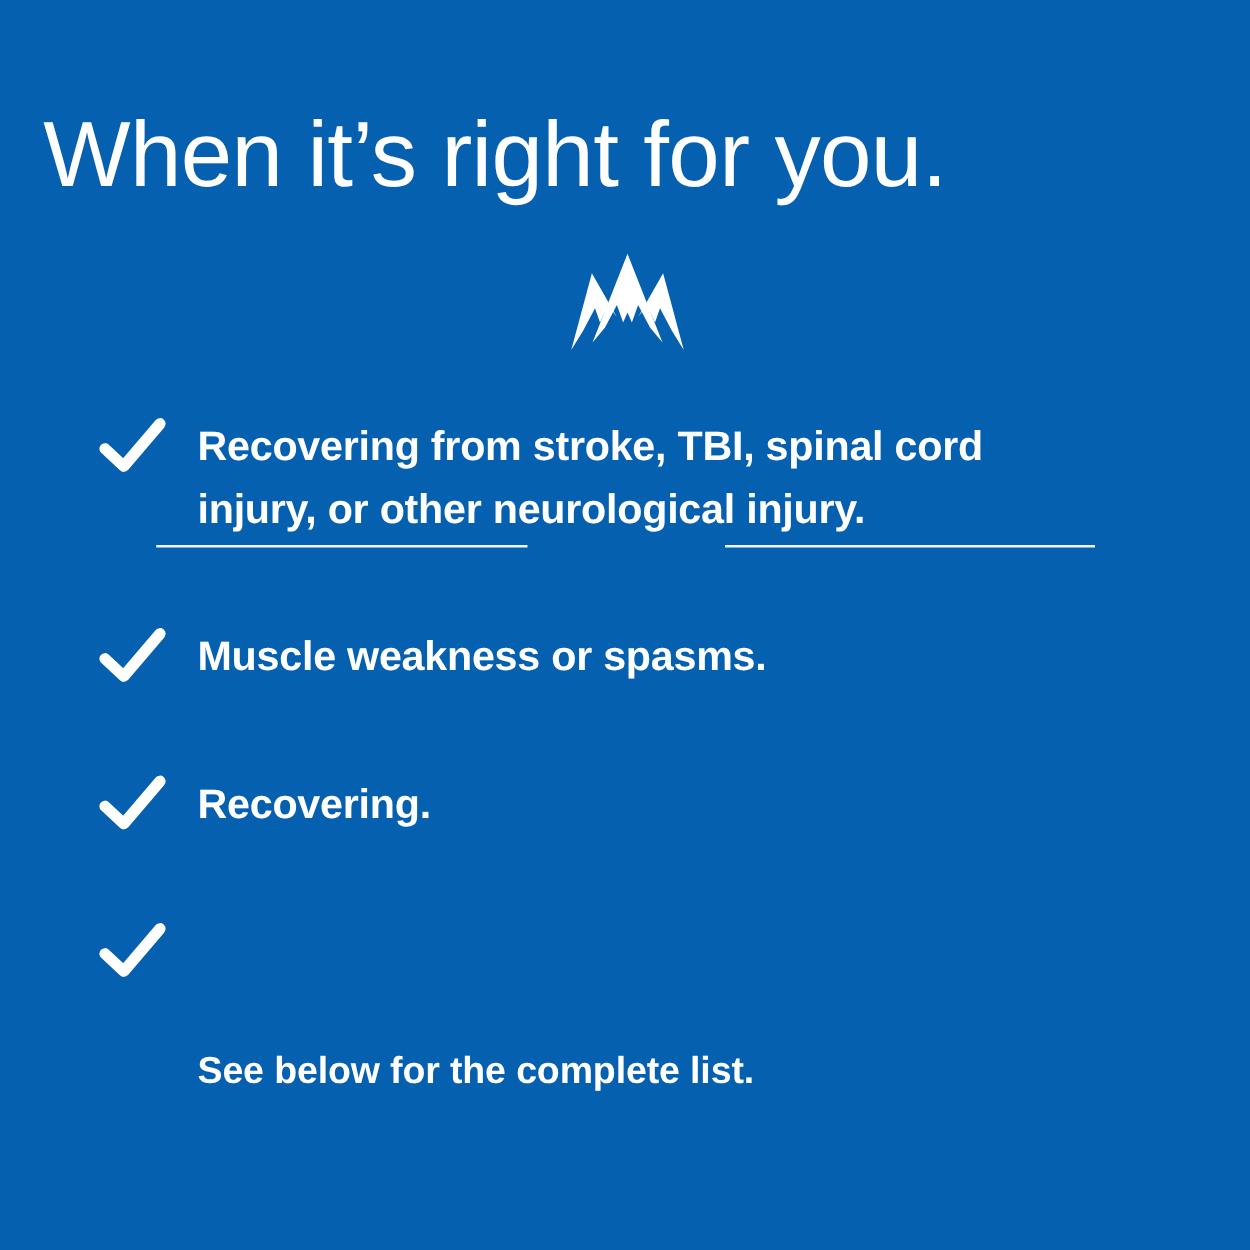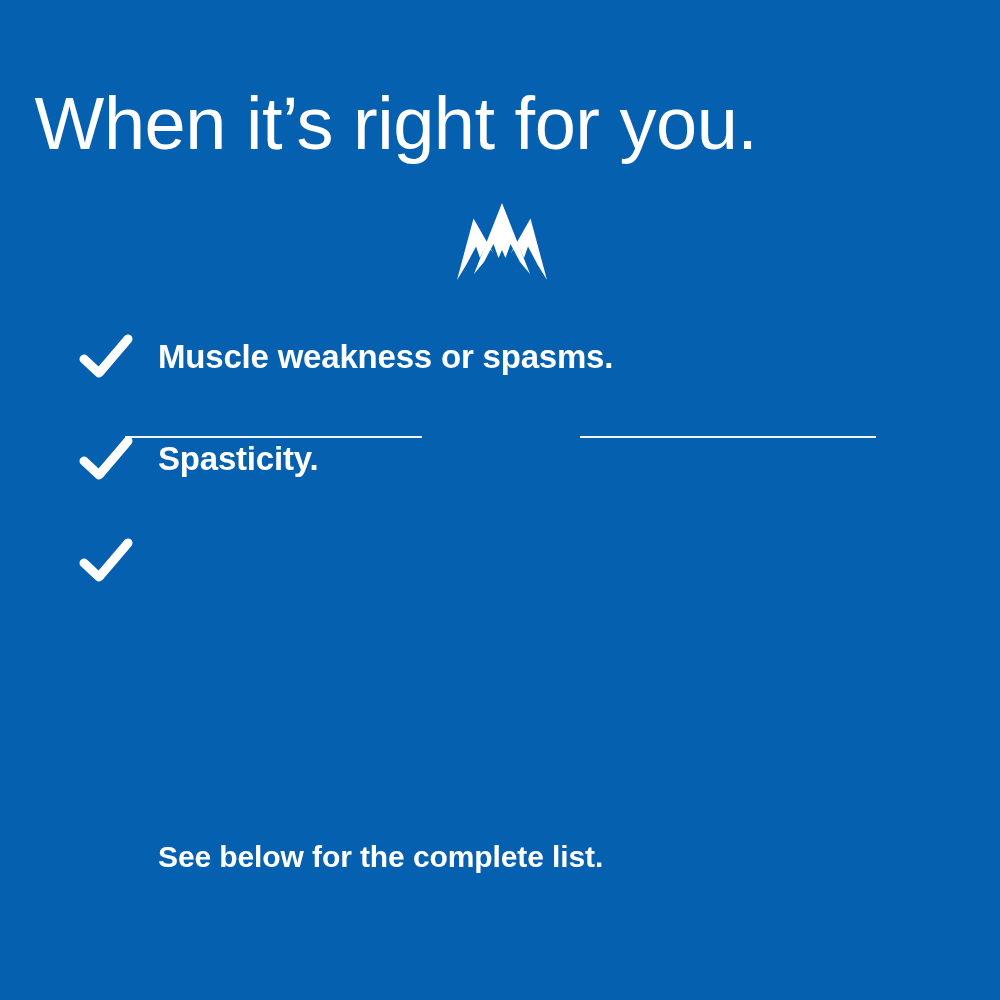--- a/index.html
+++ b/index.html
@@ -67,21 +67,21 @@
     position: absolute;
     left: 78px;
     top: 332px;
     width: 880px;
   }
   .bullet-row {
     position: relative;
     display: flex;
     align-items: flex-start;
   }
-  .bullet-row + .bullet-row { margin-top: 52px; text-align: center; }
+  .bullet-row + .bullet-row { margin-top: 68px; text-align: center; }
 
   .check-icon {
     flex: 0 0 auto;
     width: 56px;
     height: 50px;
     margin-right: 24px;
   }
   .check-icon svg { display: block; width: 56px; height: 50px; }
 
   .bullet-text {
@@ -125,37 +125,46 @@
 
         <path fill="#ffffff" d="M93.5 22.5 L110.0 84.0 L100.5 68.5 L91.0 50.5 L87.0 62.0 L80.5 48.0 L73.5 57.5 Z"></path>
 
         <path fill="#ffffff" d="M65.0 7.0 L93.0 78.0 L83.0 66.0 L73.5 48.0 L68.5 62.0 L65.0 54.0 L61.5 62.0 L56.5 48.0 L47.0 66.0 L37.0 78.0 Z"></path>
       </svg>
     </div>
   </div>
 
   <div class="bullets">
 
+    <div class="bullet-row">
+      <span class="check-icon">
+        <svg viewBox="0 0 56 50" xmlns="http://www.w3.org/2000/svg" aria-hidden="true">
+          <path d="M6 27 L21 41 L50 7" fill="none" stroke="#ffffff" stroke-width="9" stroke-linecap="round" stroke-linejoin="round"></path>
+        </svg>
+      </span>
+      <span class="bullet-text">Recovering from stroke, TBI, spinal cord
+injury, or other neurological injury.</span>
+    </div>
 
     <div class="bullet-row">
       <span class="check-icon">
         <svg viewBox="0 0 56 50" xmlns="http://www.w3.org/2000/svg" aria-hidden="true">
           <path d="M6 27 L21 41 L50 7" fill="none" stroke="#ffffff" stroke-width="9" stroke-linecap="round" stroke-linejoin="round"></path>
         </svg>
       </span>
       <span class="bullet-text">Muscle weakness or spasms.</span>
     </div>
 
     <div class="bullet-row">
       <span class="check-icon">
         <svg viewBox="0 0 56 50" xmlns="http://www.w3.org/2000/svg" aria-hidden="true">
           <path d="M6 27 L21 41 L50 7" fill="none" stroke="#ffffff" stroke-width="9" stroke-linecap="round" stroke-linejoin="round"></path>
         </svg>
       </span>
-      <span class="bullet-text">Spasticity.</span>
+      <span class="bullet-text">Recovering.</span>
     </div>
 
     <div class="bullet-row">
       <span class="check-icon">
         <svg viewBox="0 0 56 50" xmlns="http://www.w3.org/2000/svg" aria-hidden="true">
           <path d="M6 27 L21 41 L50 7" fill="none" stroke="#ffffff" stroke-width="9" stroke-linecap="round" stroke-linejoin="round"></path>
         </svg>
       </span>
     </div>
 

